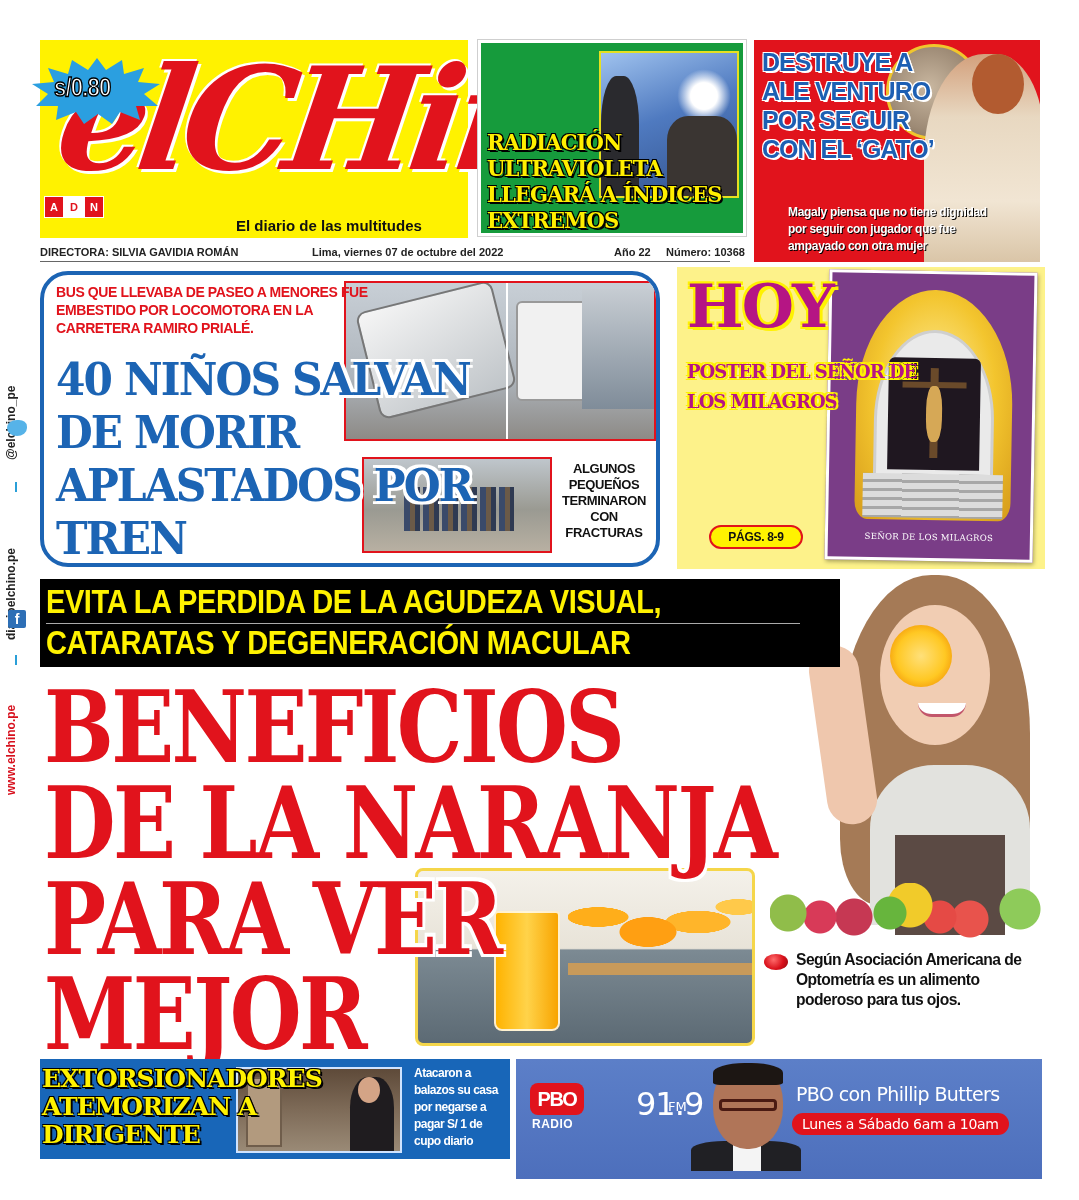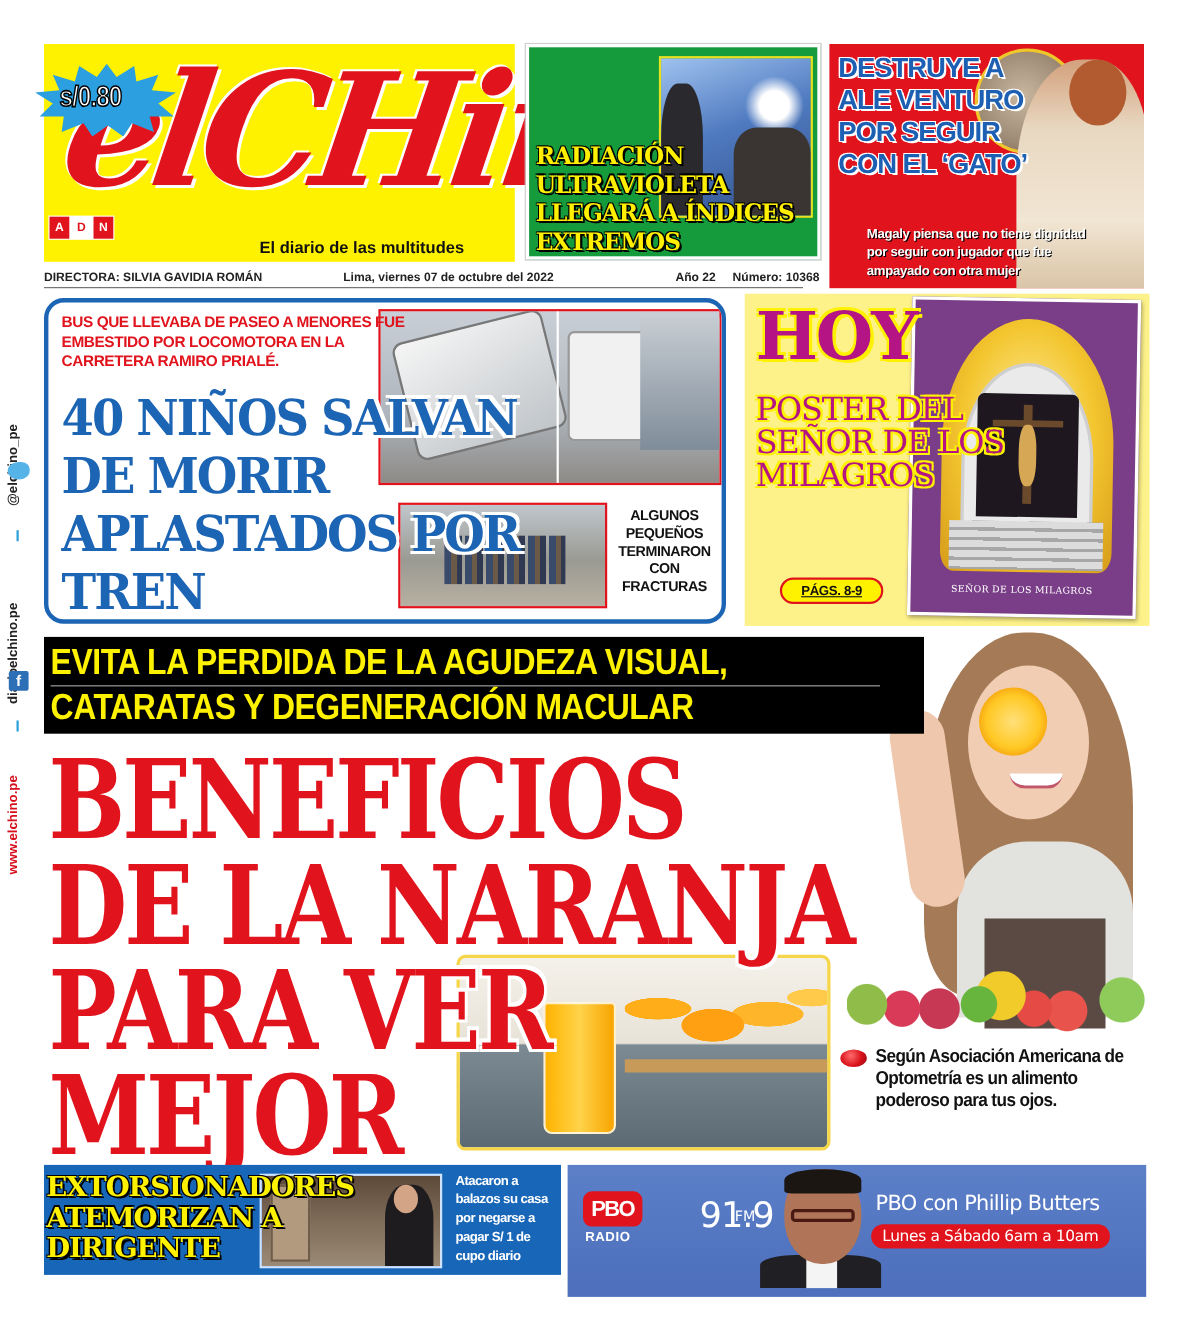--- a/index.html
+++ b/index.html
@@ -42,21 +42,21 @@
 
   
   .magaly-box { left: 754px; top: 40px; width: 286px; height: 222px; background: #e1131c; overflow: hidden; }
   .mag-circle { position: absolute; left: 132px; top: 4px; width: 96px; height: 96px; border-radius: 50%; background: radial-gradient(circle at 45% 45%, #c9b7a0 0%, #9d8a75 60%, #6d5a4a 100%); border: 3px solid #f0c62d; }
   .mag-woman { position: absolute; left: 170px; top: 14px; width: 120px; height: 210px; background: linear-gradient(180deg, #d3a07c 0%, #e8d8c1 30%, #f1e5d3 70%, #d9c4a6 100%); border-radius: 50% 40% 0 0; }
   .mag-woman-hair { position: absolute; left: 218px; top: 14px; width: 52px; height: 60px; border-radius: 50%; background: #b25b30; }
   .mag-headline { position: absolute; left: 8px; top: 8px; width: 200px; font-family: Liberation Sans, sans-serif; font-weight: bold; font-size: 25px; line-height: 29px; color: #1d5fb3; text-shadow: 2px 2px 0 #fff, -1px -1px 0 #fff, 1px -1px 0 #fff, -1px 1px 0 #fff; letter-spacing: -1px; }
   .mag-sub { position: absolute; left: 6px; top: 164px; width: 215px; font-weight: bold; font-size: 12px; line-height: 17px; color: #ffffff; text-shadow: 1px 1px 0 #000; letter-spacing: -0.3px; margin-left: 28px; }
 
   
-  .bus-box { left: 40px; top: 271px; width: 620px; height: 296px; border: 4px solid #1c64b4; border-radius: 18px; background: #fff; overflow: hidden; }
+  .bus-box { left: 40px; top: 271px; width: 620px; height: 296px; border: 4px solid #1c64b4; border-radius: 28px; background: #fff; overflow: hidden; }
   .bus-kicker { position: absolute; left: 12px; top: 8px; width: 320px; font-weight: bold; font-size: 14px; line-height: 18px; color: #e1131c; letter-spacing: -0.4px; }
   .bus-photo-1 { position: absolute; left: 300px; top: 6px; width: 312px; height: 160px; border: 2px solid #e1131c; background: linear-gradient(180deg, #c8cfd6 0%, #aeb5bc 60%, #8d8a86 100%); overflow: hidden; }
   .bus-shape-a { position: absolute; left: 20px; top: 12px; width: 140px; height: 110px; background: linear-gradient(160deg,#f5f5f5,#bfc4c8); border-radius: 10px; transform: rotate(-14deg); border: 2px solid #777; }
   .bus-shape-b { position: absolute; left: 170px; top: 18px; width: 80px; height: 100px; background: #f1f1f1; border-radius: 6px; border: 2px solid #999; }
   .train-shape { position: absolute; left: 236px; top: 6px; width: 76px; height: 120px; background: linear-gradient(180deg,#c6ccd2,#7f8c99); }
   .photo-divider { position: absolute; left: 160px; top: 0; width: 2px; height: 100%; background: #fff; }
   .bus-photo-2 { position: absolute; left: 318px; top: 182px; width: 190px; height: 96px; border: 2px solid #e1131c; background: linear-gradient(180deg, #bfc6cc 0%, #9a9a92 55%, #b8b0a2 100%); overflow: hidden; }
   .people { position: absolute; left: 40px; top: 28px; width: 110px; height: 44px; background: repeating-linear-gradient(90deg, #3a4a6a 0 6px, #6b5a48 6px 11px, #2f3a52 11px 16px, transparent 16px 19px); }
   .bus-headline { position: absolute; left: 12px; top: 78px; width: 520px; font-family: "DejaVu Serif", serif; font-weight: bold; font-size: 45px; line-height: 53px; color: #1c64b4; text-shadow: 3px 3px 0 #fff, -3px -3px 0 #fff, 3px -3px 0 #fff, -3px 3px 0 #fff; letter-spacing: -2px; transform: scaleX(0.94); transform-origin: left; }
   .bus-aside { position: absolute; left: 508px; top: 186px; width: 104px; text-align: center; font-weight: bold; font-size: 13px; line-height: 16px; color: #111; letter-spacing: -0.4px; }
@@ -66,22 +66,22 @@
   .poster-card { position: absolute; left: 150px; top: 4px; width: 208px; height: 290px; background: #7a3d87; border: 3px solid #fff; box-shadow: 1px 2px 4px rgba(0,0,0,0.35); transform: rotate(1deg); overflow: hidden; }
   .poster-halo { position: absolute; left: 26px; top: 16px; width: 156px; height: 230px; border-radius: 50% 50% 8% 8%; background: radial-gradient(ellipse at 50% 45%, #fff2a8 0%, #f3c52e 55%, #d59a1a 100%); }
   .poster-frame { position: absolute; left: 44px; top: 56px; width: 120px; height: 180px; border-radius: 50% 50% 4px 4px; background: #eaeaea; border: 3px solid #cfcfcf; }
   .poster-inner { position: absolute; left: 58px; top: 84px; width: 92px; height: 112px; background: #1f1720; border-radius: 6px 6px 0 0; }
   .poster-cross-v { position: absolute; left: 100px; top: 94px; width: 8px; height: 90px; background: #6a4a2a; }
   .poster-cross-h { position: absolute; left: 72px; top: 108px; width: 64px; height: 6px; background: #6a4a2a; }
   .poster-body { position: absolute; left: 96px; top: 112px; width: 16px; height: 56px; background: #d6a856; border-radius: 40%; }
   .poster-base { position: absolute; left: 34px; top: 200px; width: 140px; height: 44px; background: repeating-linear-gradient(180deg, #dcdcdc 0 6px, #a7a7a7 6px 9px); }
   .poster-caption { position: absolute; left: 0; bottom: 16px; width: 100%; text-align: center; font-family: "DejaVu Serif", serif; font-size: 8.5px; color: #fff; letter-spacing: 0.3px; }
   .poster-hoy { position: absolute; left: 10px; top: 8px; font-family: "DejaVu Serif", serif; font-weight: bold; font-size: 60px; line-height: 62px; color: #b51584; text-shadow: 3px 3px 0 #fff200, -2px -2px 0 #fff200, 2px -2px 0 #fff200, -2px 2px 0 #fff200; letter-spacing: -2px; }
-  .poster-headline { position: absolute; left: 10px; top: 90px; width: 240px; font-family: "DejaVu Serif", serif; font-weight: normal; font-size: 29px; line-height: 30px; color: #b51584; text-shadow: 2px 2px 0 #fff200, -2px -2px 0 #fff200, 2px -2px 0 #fff200, -2px 2px 0 #fff200; letter-spacing: -1px; }
-  .pags-pill { position: absolute; left: 32px; top: 258px; width: 94px; height: 24px; border-radius: 12px; background: #fff200; border: 2px solid #e1131c; text-align: center; font-weight: bold; font-size: 12px; line-height: 20px; color: #111; letter-spacing: -0.3px; text-decoration: underline; }
+  .poster-headline { position: absolute; left: 10px; top: 90px; width: 240px; font-family: "DejaVu Serif", serif; font-weight: bold; font-size: 18px; line-height: 30px; color: #b51584; text-shadow: 2px 2px 0 #fff200, -2px -2px 0 #fff200, 2px -2px 0 #fff200, -2px 2px 0 #fff200; letter-spacing: -1px; }
+  .pags-pill { position: absolute; left: 32px; top: 258px; width: 94px; height: 24px; border-radius: 12px; background: #fff200; border: 2px solid #e1131c; text-align: center; font-weight: bold; font-size: 12px; line-height: 20px; color: #111; letter-spacing: -0.3px; }
 
   
   .black-banner { left: 40px; top: 579px; width: 800px; height: 88px; background: #000; }
   .banner-line { position: absolute; left: 6px; font-family: "Liberation Sans", sans-serif; font-weight: bold; font-size: 33px; line-height: 40px; color: #fff200; white-space: nowrap; letter-spacing: -0.5px; transform: scaleX(0.88); transform-origin: left; }
   .banner-line.l1 { top: 3px; }
   .banner-line.l2 { top: 44px; }
   .banner-rule { position: absolute; left: 6px; right: 40px; top: 44px; height: 1px; background: #aaa; }
 
   .woman-photo { left: 770px; top: 565px; width: 275px; height: 380px; overflow: hidden; }
   .woman-hair { position: absolute; left: 70px; top: 10px; width: 190px; height: 330px; background: #a57a56; border-radius: 48% 48% 20% 20%; }

